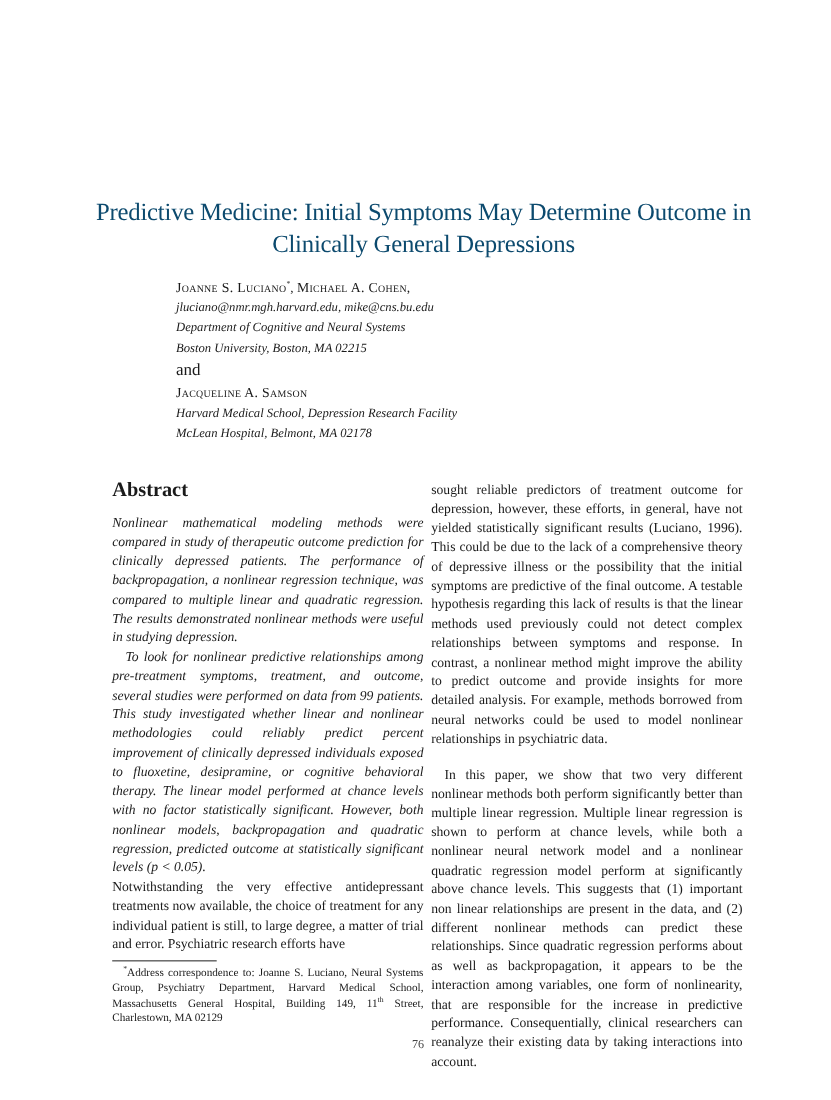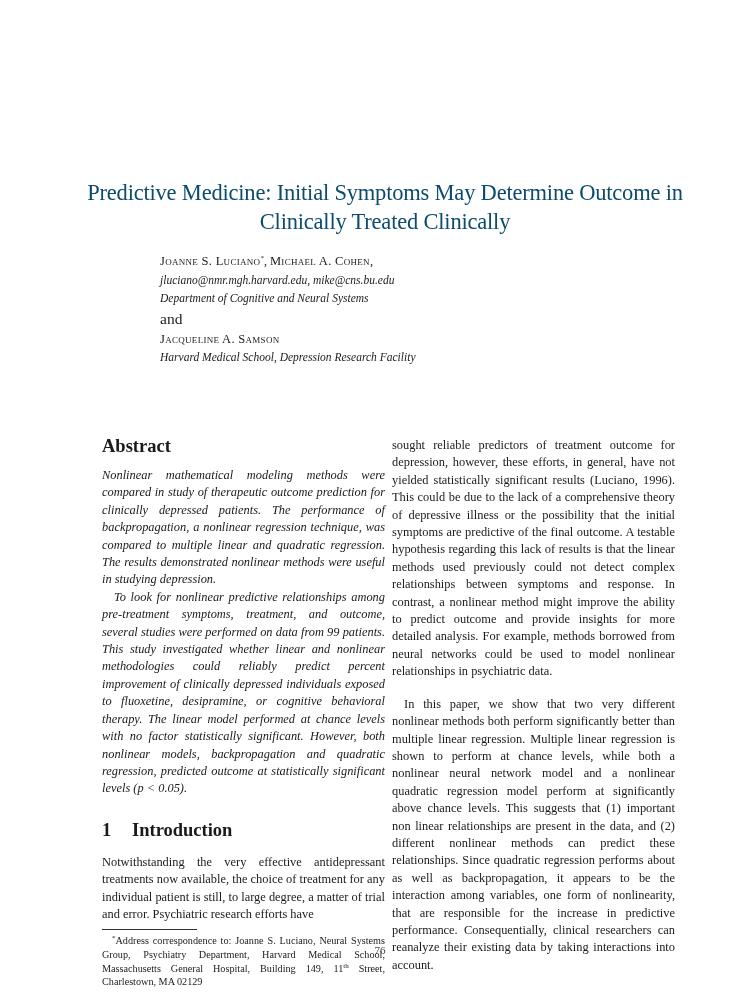--- a/index.html
+++ b/index.html
@@ -42,42 +42,43 @@
       position: absolute; left: 360px; top: 944px; width: 40px; text-align: center;
       font-size: 11px; color: #444;
     }
     sup { font-size: 7px; line-height: 0; }
   </style>
 </head>
 <body>
 
 <div class="title">
   <div>Predictive Medicine: Initial Symptoms May Determine Outcome in</div>
-  <div>Clinically Treated Clinically</div>
+  <div>Clinically General Depressions</div>
 </div>
 
 <div class="authors">
   <div>
     <span class="sc">Joanne S. Luciano</span><sup>*</sup><span>, </span><span class="sc">Michael A. Cohen,</span>
   </div>
   <div class="it">jluciano@nmr.mgh.harvard.edu, mike@cns.bu.edu</div>
   <div class="it">Department of Cognitive and Neural Systems</div>
+  <div class="it">Boston University, Boston, MA 02215</div>
   <div class="and">and</div>
   <div class="sc">Jacqueline A. Samson</div>
   <div class="it">Harvard Medical School, Depression Research Facility</div>
+  <div class="it">McLean Hospital, Belmont, MA 02178</div>
 </div>
 
 <div class="col col-left">
   <div class="abs">
     <h2 class="abs-head">Abstract</h2>
     <p>Nonlinear mathematical modeling methods were compared in study of therapeutic outcome prediction for clinically depressed patients. The performance of backpropagation, a nonlinear regression technique, was compared to multiple linear and quadratic regression. The results demonstrated nonlinear methods were useful in studying depression.</p>
     <p>To look for nonlinear predictive relationships among pre-treatment symptoms, treatment, and outcome, several studies were performed on data from 99 patients. This study investigated whether linear and nonlinear methodologies could reliably predict percent improvement of clinically depressed individuals exposed to fluoxetine, desipramine, or cognitive behavioral therapy. The linear model performed at chance levels with no factor statistically significant. However, both nonlinear models, backpropagation and quadratic regression, predicted outcome at statistically significant levels (p &lt; 0.05).</p>
   </div>
   <div class="body">
-    <h2 class="intro-head"><span class="num">1</span><span>Introduction</span></h2>
     <p>Notwithstanding the very effective antidepressant treatments now available, the choice of treatment for any individual patient is still, to large degree, a matter of trial and error. Psychiatric research efforts have</p>
   </div>
   <div class="footnote-rule"></div>
   <div class="footnote">
     <sup>*</sup><span>Address correspondence to: Joanne S. Luciano, Neural Systems Group, Psychiatry Department, Harvard Medical School, Massachusetts General Hospital, Building 149, 11</span><sup>th</sup><span> Street, Charlestown, MA 02129</span>
   </div>
 </div>
 
 <div class="col col-right body">
   <p>sought reliable predictors of treatment outcome for depression, however, these efforts, in general, have not yielded statistically significant results (Luciano, 1996). This could be due to the lack of a comprehensive theory of depressive illness or the possibility that the initial symptoms are predictive of the final outcome. A testable hypothesis regarding this lack of results is that the linear methods used previously could not detect complex relationships between symptoms and response. In contrast, a nonlinear method might improve the ability to predict outcome and provide insights for more detailed analysis. For example, methods borrowed from neural networks could be used to model nonlinear relationships in psychiatric data.</p>

